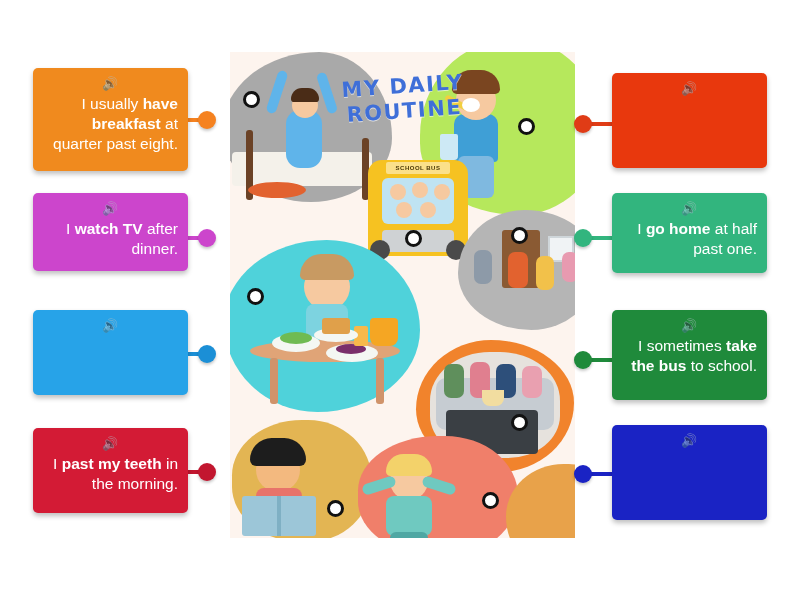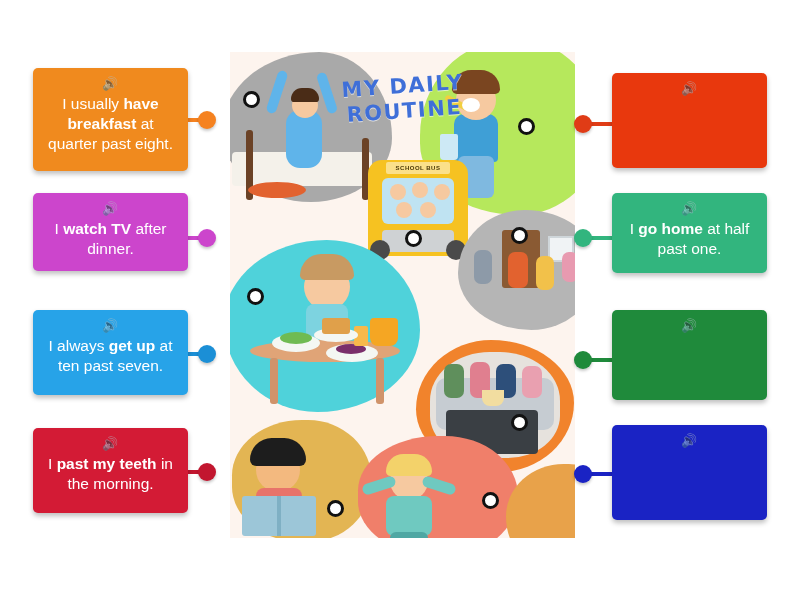--- a/index.html
+++ b/index.html
@@ -74,21 +74,21 @@
     z-index: 30;
   }
   .card .speaker {
     display: block;
     text-align: center;
     font-size: 13px;
     line-height: 13px;
     margin-bottom: 4px;
     color: rgba(255,255,255,0.55);
   }
-  .card .txt { display: block; }
+  .card .txt { display: block; text-align: right; }
   .card .txt b { font-weight: bold; }
 
   
   .connector {
     position: absolute;
     height: 4px;
     z-index: 20;
   }
   .knob {
     position: absolute;
@@ -237,38 +237,38 @@
     <span class="txt">I usually <b>have breakfast</b> at quarter past eight.</span>
   </div>
 
   <div class="card" style="left:33px;top:193px;width:155px;height:78px;background:#cc45cc;">
     <span class="speaker">🔊</span>
     <span class="txt">I <b>watch TV</b> after dinner.</span>
   </div>
 
   <div class="card" style="left:33px;top:310px;width:155px;height:85px;background:#27a3e8;">
     <span class="speaker">🔊</span>
-    <span class="txt">I always <b>get up</b> at ten past seven.</span>
   </div>
 
   <div class="card" style="left:33px;top:428px;width:155px;height:85px;background:#d31b35;">
     <span class="speaker">🔊</span>
     <span class="txt">I <b>past my teeth</b> in the morning.</span>
   </div>
 
   <div class="card" style="left:612px;top:73px;width:155px;height:95px;background:#e8380d;">
     <span class="speaker">🔊</span>
   </div>
 
   <div class="card" style="left:612px;top:193px;width:155px;height:80px;background:#32b57e;">
     <span class="speaker">🔊</span>
     <span class="txt">I <b>go home</b> at half past one.</span>
   </div>
 
   <div class="card" style="left:612px;top:310px;width:155px;height:90px;background:#1f8a3b;">
     <span class="speaker">🔊</span>
+    <span class="txt">I sometimes <b>take the bus</b> to school.</span>
   </div>
 
   <div class="card" style="left:612px;top:425px;width:155px;height:95px;background:#1a23c4;">
     <span class="speaker">🔊</span>
   </div>
 
 </div>
 
 </body></html>

